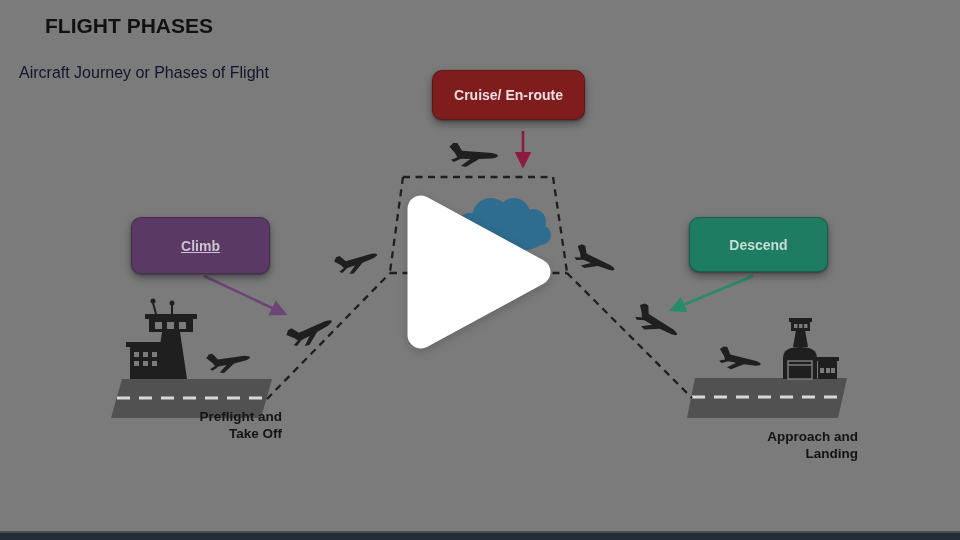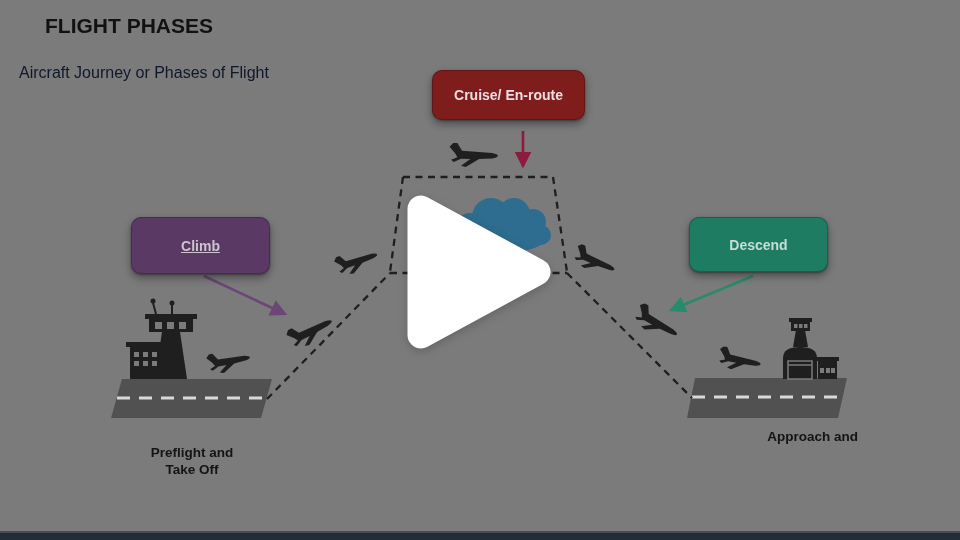--- a/index.html
+++ b/index.html
@@ -10,21 +10,21 @@
   .subtitle{position:absolute;left:19px;top:64px;font-size:16px;font-weight:400;color:#0f172a;}
   .phase-box{position:absolute;display:flex;align-items:center;justify-content:center;
          border-radius:10px;font-weight:bold;font-size:14px;
          box-shadow:0 4px 8px rgba(0,0,0,.38),0 1px 2px rgba(0,0,0,.3);
          border:1px solid rgba(0,0,0,.22);box-sizing:border-box;}
   .box-cruise{left:395px;top:70px;width:153px;height:50px;background:#7f1d1d;color:#ecdee3;margin-left:37px;}
   .box-climb{left:131px;top:217px;width:139px;height:57px;background:#5a3a64;color:#cdc4d0;text-decoration:underline;}
   .box-descend{left:689px;top:217px;width:139px;height:55px;background:#1d7c62;color:#c9ddd5;}
   .ground-label{position:absolute;width:180px;text-align:center;font-size:13.5px;font-weight:bold;
          color:#141414;line-height:17px;}
-  .label-left{left:102px;top:444px;}
+  .label-left{left:102px;top:408px;text-align:right;}
   .label-right{left:678px;top:428px;text-align:right;}
   .scene{position:absolute;left:0;top:0;width:960px;height:540px;}
   .bottom-bar{position:absolute;left:0;bottom:0;width:960px;height:7px;background:#242c38;
          border-top:2px solid #454c57;box-sizing:content-box;}
 </style>
 </head>
 <body>
 
 <div class="stage">
 
@@ -146,16 +146,17 @@
   <div class="phase-box box-descend">
     <span>Descend</span>
   </div>
 
   <div class="ground-label label-left">
     <div>Preflight and</div>
     <div>Take Off</div>
   </div>
   <div class="ground-label label-right">
     <div>Approach and</div>
+    <div>Landing</div>
   </div>
 
   <div class="bottom-bar"></div>
 </div>
 
 </body></html>

